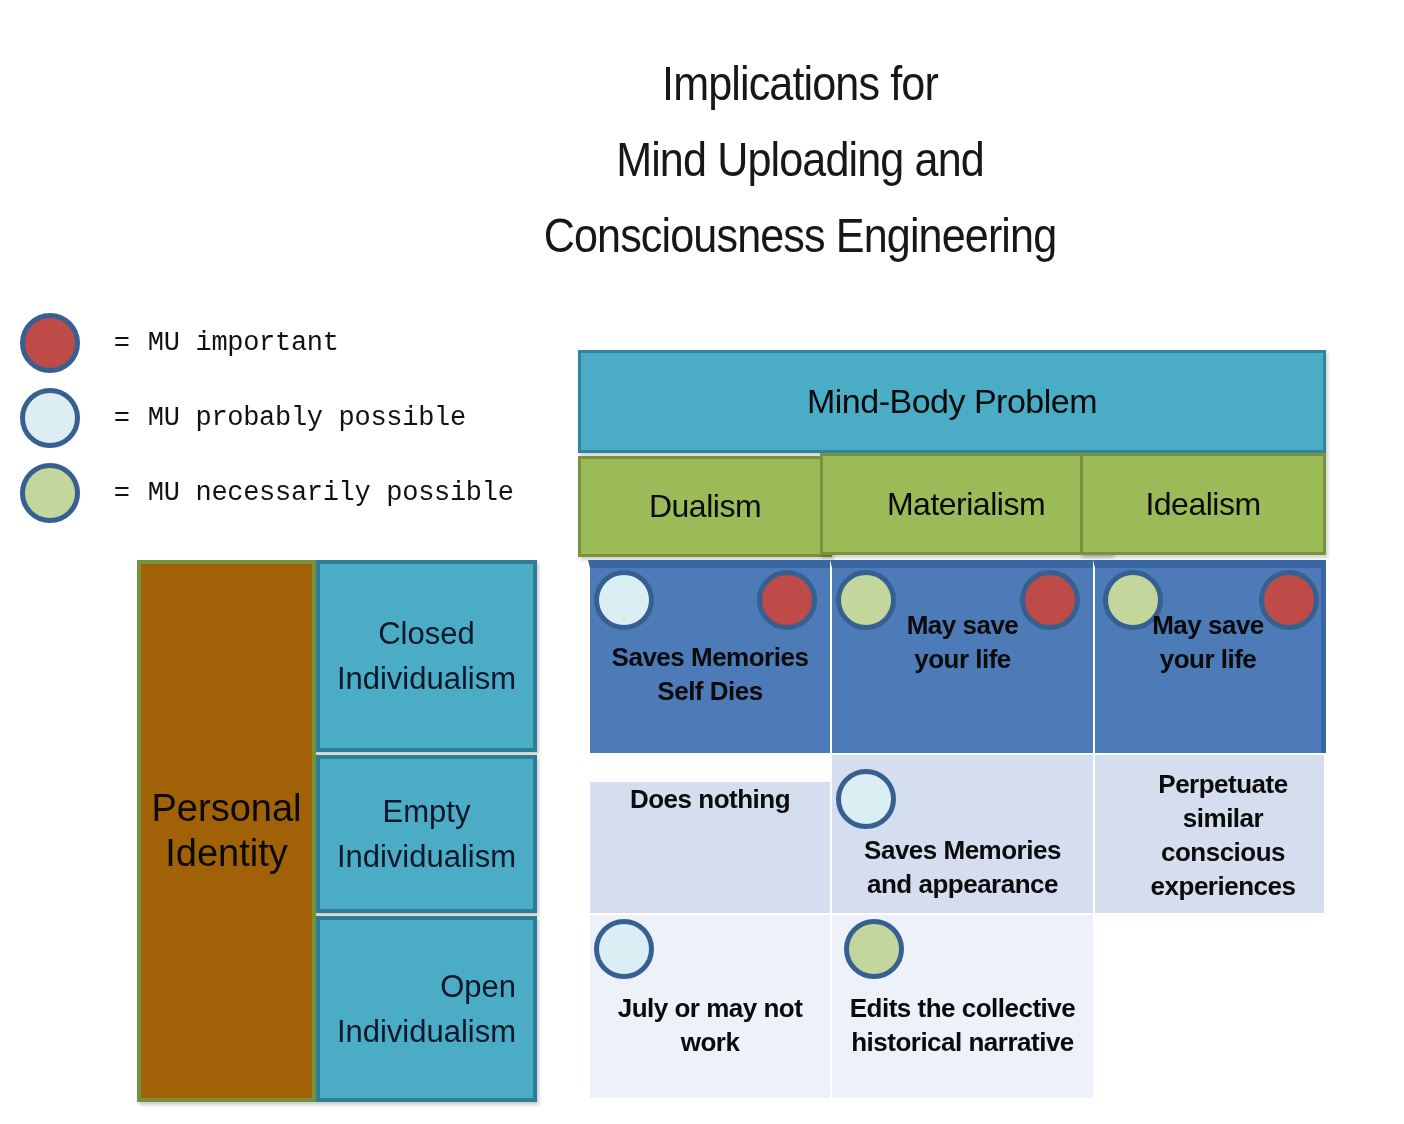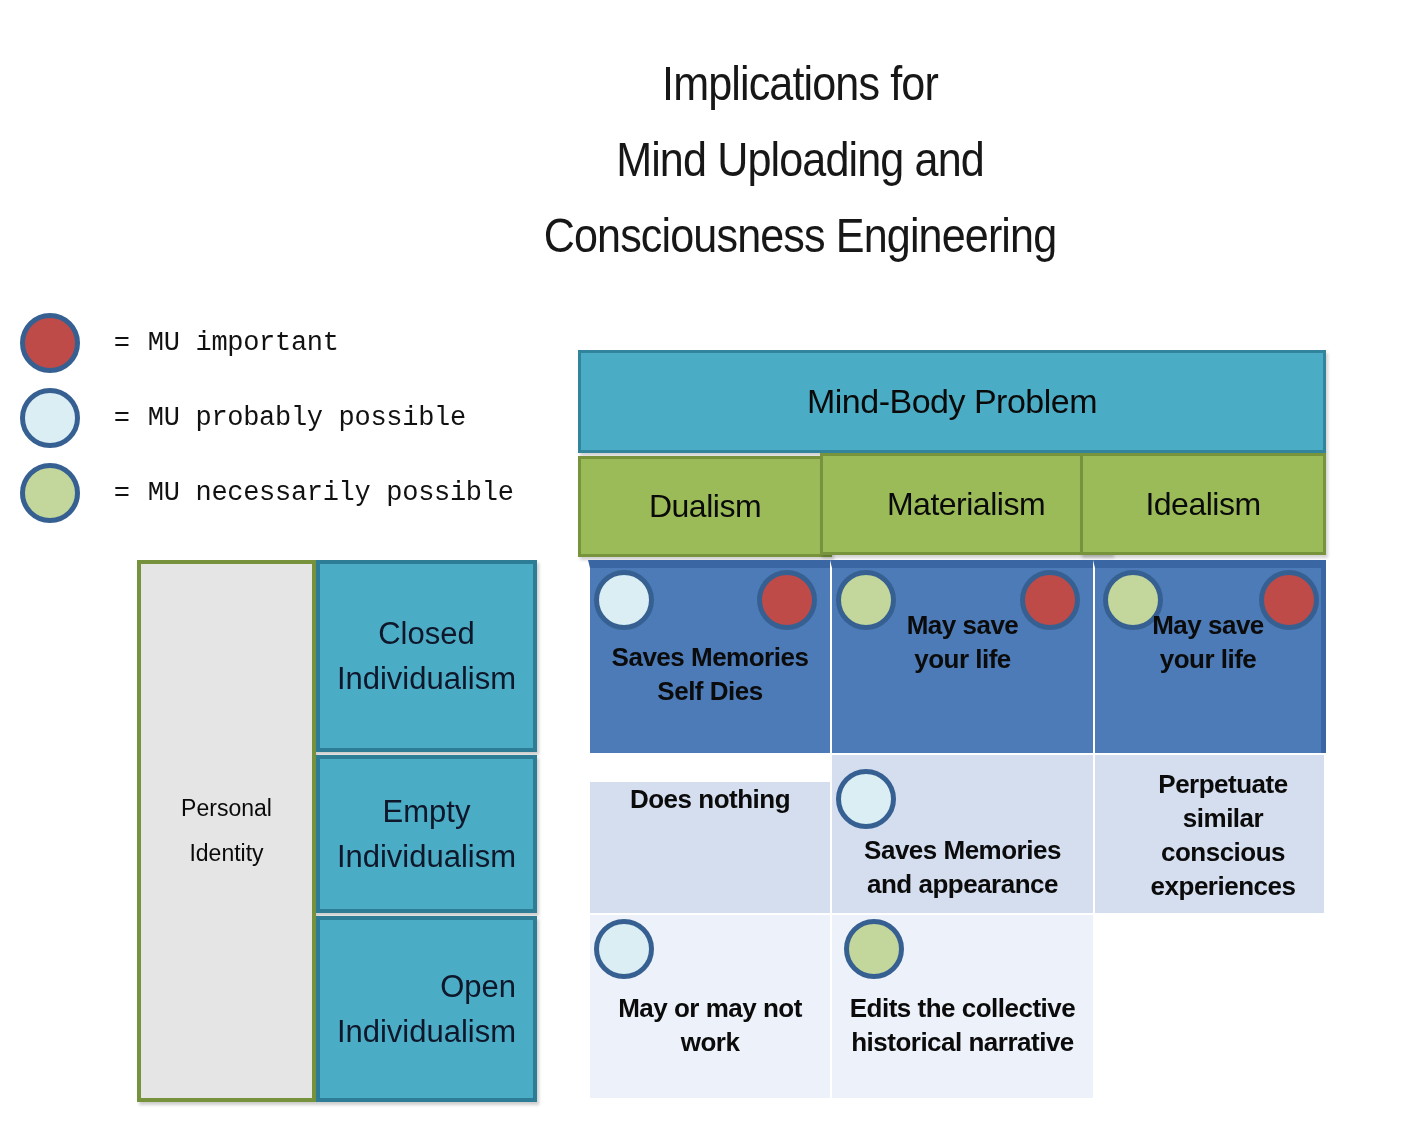--- a/index.html
+++ b/index.html
@@ -40,23 +40,23 @@
     display:flex; align-items:center; justify-content:center;
     font-size:32px; letter-spacing:-0.5px; color:#0a0a0a;
     box-shadow:2px 3px 3px rgba(0,0,0,0.18);
   }
   .col-dualism     { left:578px;  width:254px; top:456px; height:101px; }
   .col-materialism { left:820px;  width:292px; }
   .col-idealism    { left:1080px; width:246px; }
   
   .pi-box {
     position:absolute; left:137px; top:560px; width:179px; height:542px;
-    background:#e5e5e5; border:4px solid #76923C; box-sizing:border-box;
+    background:#a16207; border:4px solid #76923C; box-sizing:border-box;
     display:flex; align-items:center; justify-content:center; text-align:center;
-    font-size:23px; line-height:45px; white-space:pre-line; color:#0a0a0a;
+    font-size:38px; line-height:45px; white-space:pre-line; color:#0a0a0a;
     box-shadow:2px 3px 3px rgba(0,0,0,0.2);
   }
   .row-header {
     position:absolute; left:316px; width:221px;
     background:#4BACC6; border:4px solid #2E7D96; box-sizing:border-box;
     display:flex; align-items:center; justify-content:center; text-align:center;
     font-size:31px; line-height:45px; white-space:pre-line; color:#0f172a;
     box-shadow:2px 3px 3px rgba(0,0,0,0.2);
   }
   .row-closed { top:560px; height:192px; }
@@ -185,21 +185,21 @@
       <div class="markers"></div>
       <div class="cell-text">Perpetuate
 similar
 conscious
 experiences</div>
     </div>
     <div class="cell r2 c0">
       <div class="markers">
           <span class="circle-marker" style="background-color: rgb(218, 238, 243); border-color: rgb(55, 96, 146);"></span>
         </div>
-      <div class="cell-text">May or may not
+      <div class="cell-text">July or may not
 work</div>
     </div>
     <div class="cell r2 c1">
       <div class="markers">
           <span class="circle-marker" style="background-color: rgb(195, 214, 155); border-color: rgb(55, 96, 146);"></span>
         </div>
       <div class="cell-text">Edits the collective
 historical narrative</div>
     </div>
   </div>

